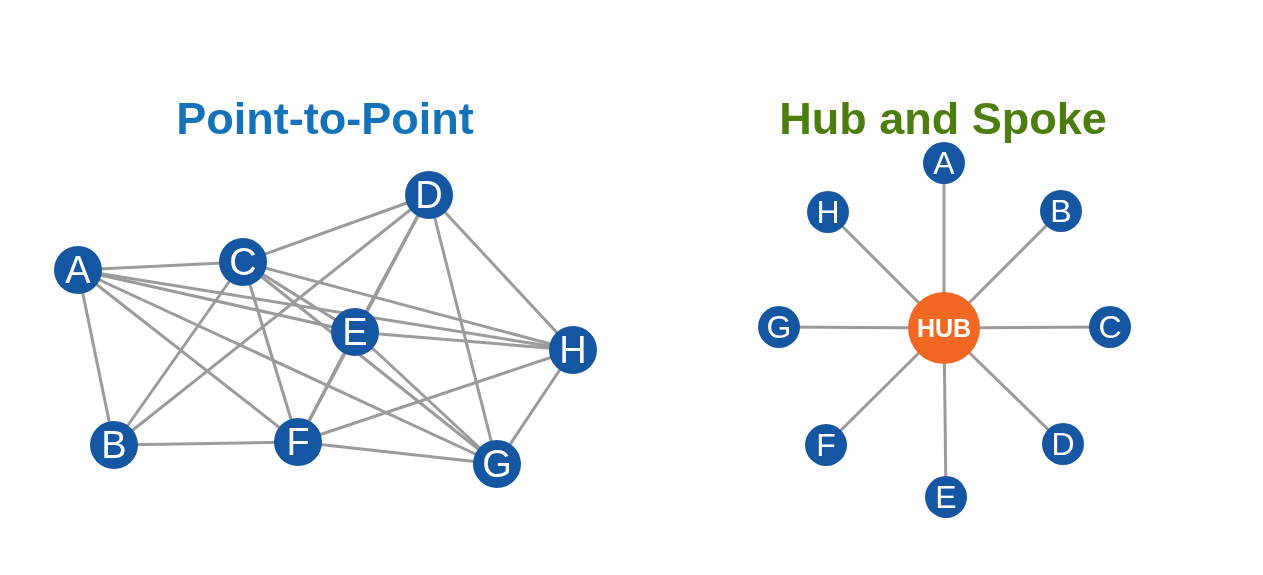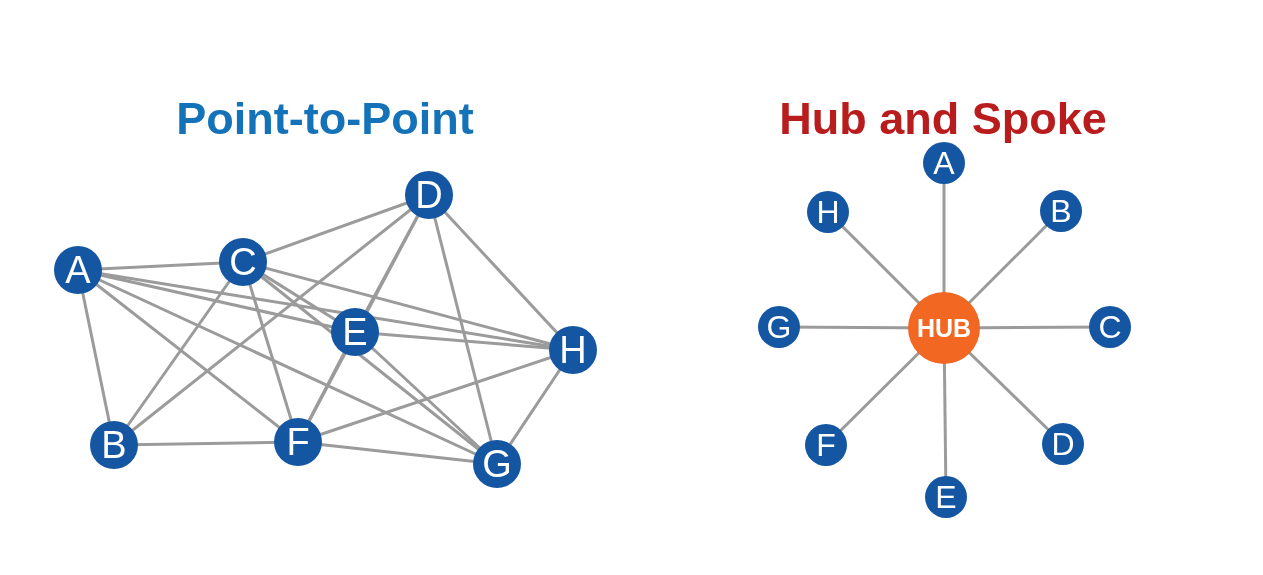--- a/index.html
+++ b/index.html
@@ -33,21 +33,21 @@
     pointer-events: none;
   }
 </style>
 </head>
 <body>
 
 <div class="canvas">
 
   <div class="diagram-title title-left" style="color: rgb(19, 114, 184);">Point-to-Point</div>
 
-  <div class="diagram-title title-right" style="color: #b91c1c;">Hub and Spoke</div>
+  <div class="diagram-title title-right" style="color: #4d7c0f;">Hub and Spoke</div>
 
   <svg id="net-svg" width="1263" height="575" viewBox="0 0 1263 575">
       <line x1="78" y1="270" x2="114" y2="445" stroke="#9b9b9b" stroke-width="3"></line>
       <line x1="78" y1="270" x2="243" y2="262" stroke="#9b9b9b" stroke-width="3"></line>
       <line x1="78" y1="270" x2="355" y2="332" stroke="#9b9b9b" stroke-width="3"></line>
       <line x1="78" y1="270" x2="298" y2="442" stroke="#9b9b9b" stroke-width="3"></line>
       <line x1="78" y1="270" x2="497" y2="464" stroke="#9b9b9b" stroke-width="3"></line>
       <line x1="78" y1="270" x2="573" y2="350" stroke="#9b9b9b" stroke-width="3"></line>
       <line x1="114" y1="445" x2="243" y2="262" stroke="#9b9b9b" stroke-width="3"></line>
       <line x1="114" y1="445" x2="429" y2="195" stroke="#9b9b9b" stroke-width="3"></line>

